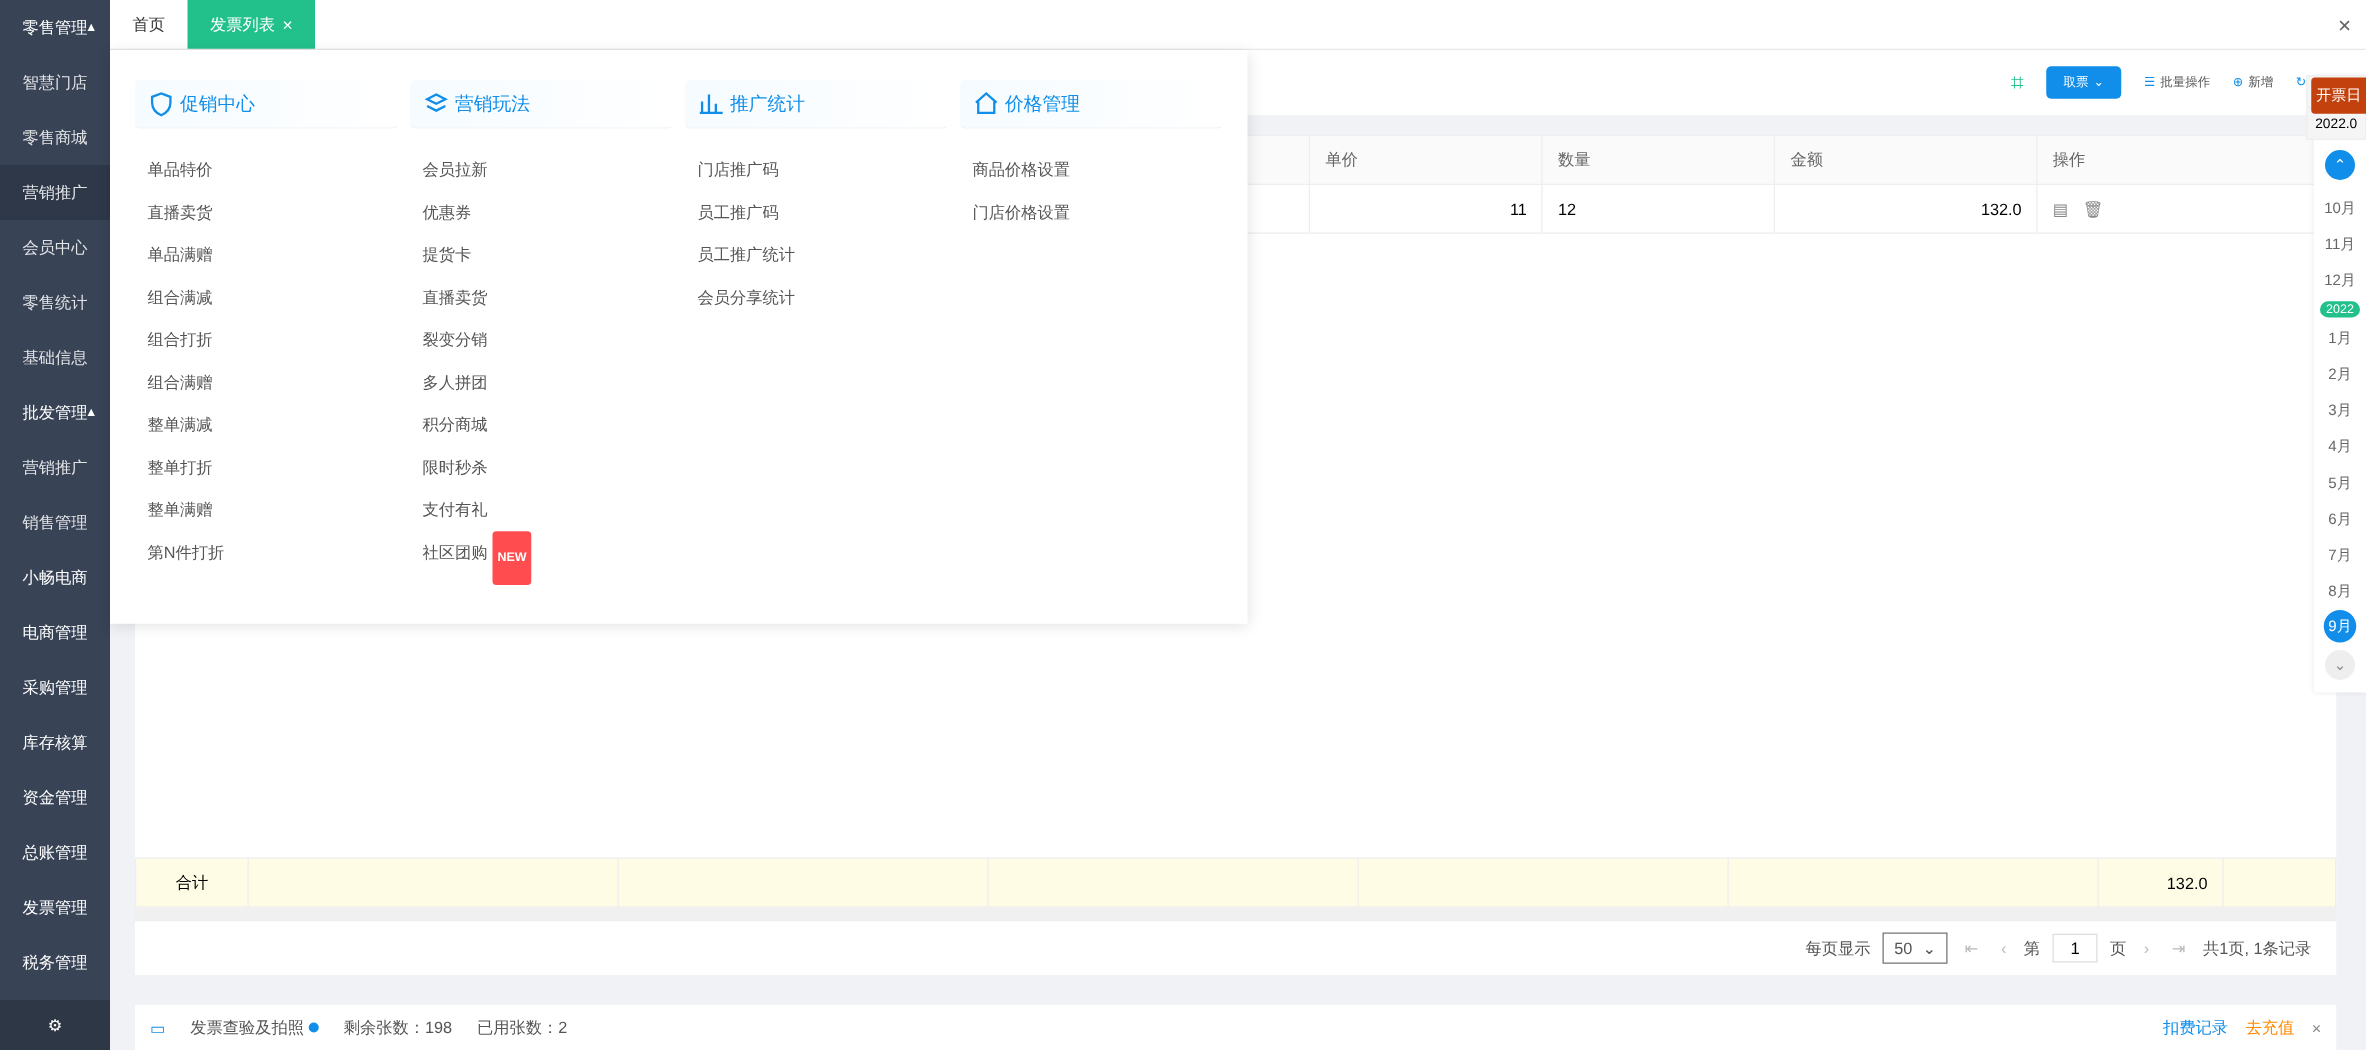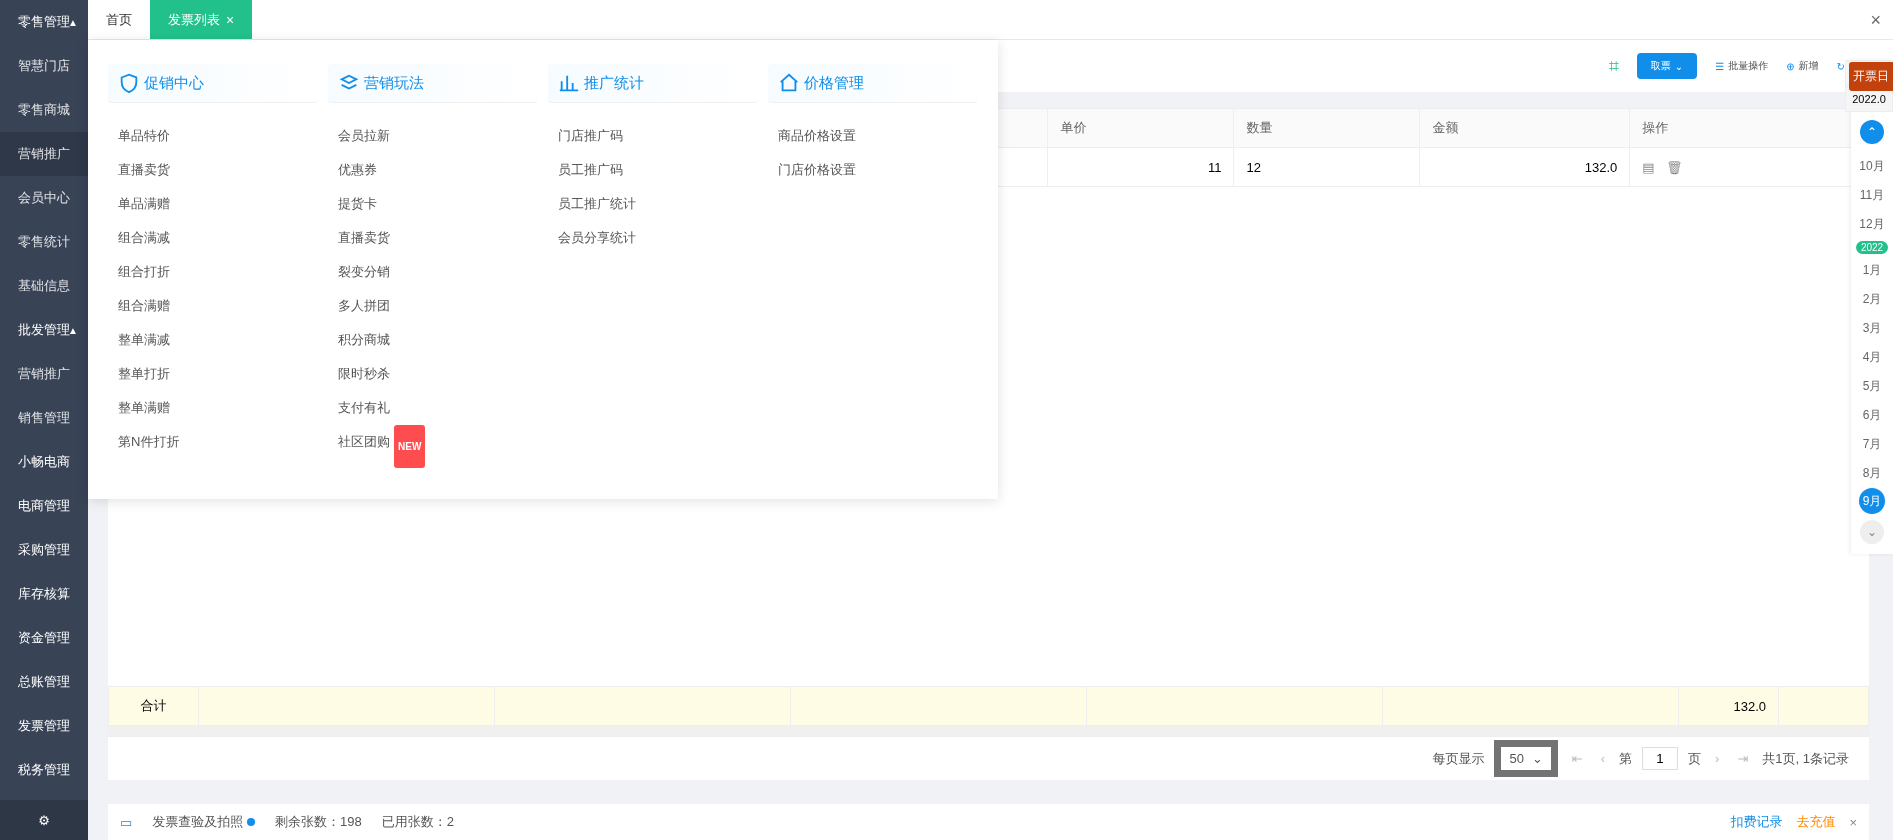--- a/index.html
+++ b/index.html
@@ -39,21 +39,21 @@
 .table-wrap { flex: 1; overflow: auto; }
 table { border-collapse: collapse; width: 100%; font-size: 13px; }
 th, td { border: 1px solid #eee; padding: 10px 12px; text-align: left; white-space: nowrap; }
 th { background: #fafafa; color: #666; font-weight: normal; }
 td.num { text-align: right; }
 .total-row { background: #fffce6; }
 .hscroll { height: 10px; background: #f0f0f0; }
 
 
 .pager { height: 44px; display: flex; align-items: center; justify-content: flex-end; gap: 10px; padding: 0 20px; font-size: 13px; color: #555; border-top: 1px solid #eee; }
-.select-wrap { border: 7px solid #737373; padding: 4px 8px; display: inline-flex; align-items: center; gap: 8px; text-align: right; }
+.select-wrap { border: 1px solid #737373; padding: 4px 8px; display: inline-flex; align-items: center; gap: 8px; text-align: right; }
 .pg-btn { color: #bbb; cursor: pointer; padding: 0 4px; }
 .pg-input { width: 36px; border: 1px solid #ddd; padding: 3px; text-align: center; }
 
 
 .status-bar { position: absolute; left: 108px; right: 24px; bottom: 0; height: 36px; background: #fff; display: flex; align-items: center; padding: 0 12px; font-size: 13px; color: #555; gap: 20px; }
 .status-link { color: #108ee9; }
 .status-right { margin-left: auto; display: flex; gap: 14px; align-items: center; }
 .orange { color: #ff8a00; }
 
 

